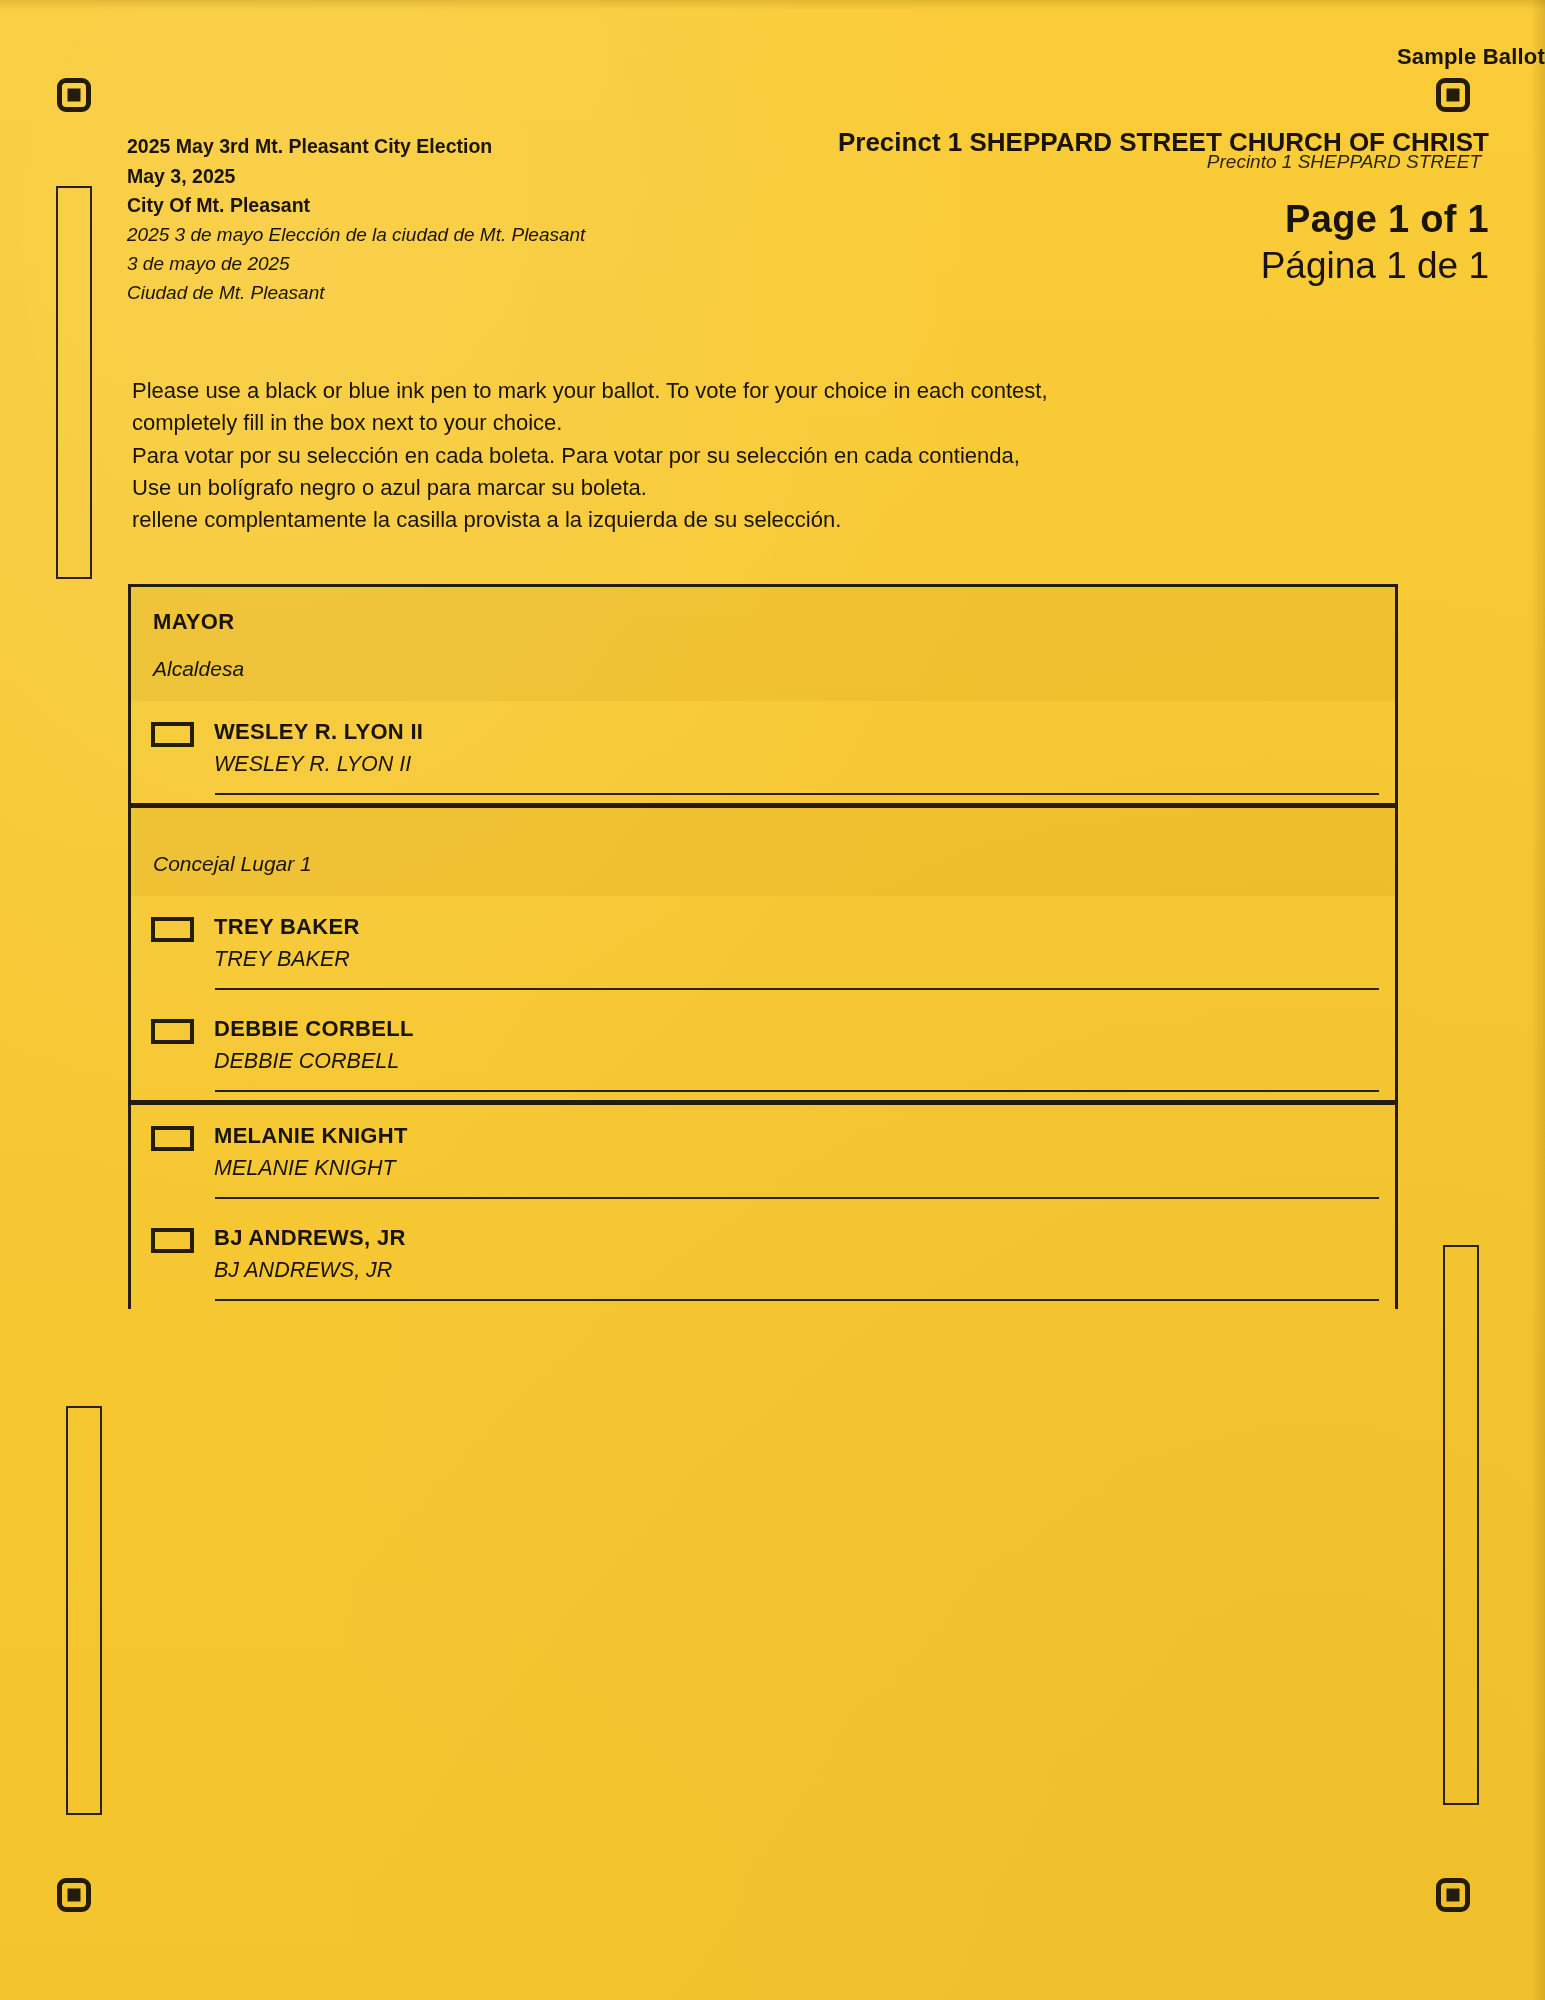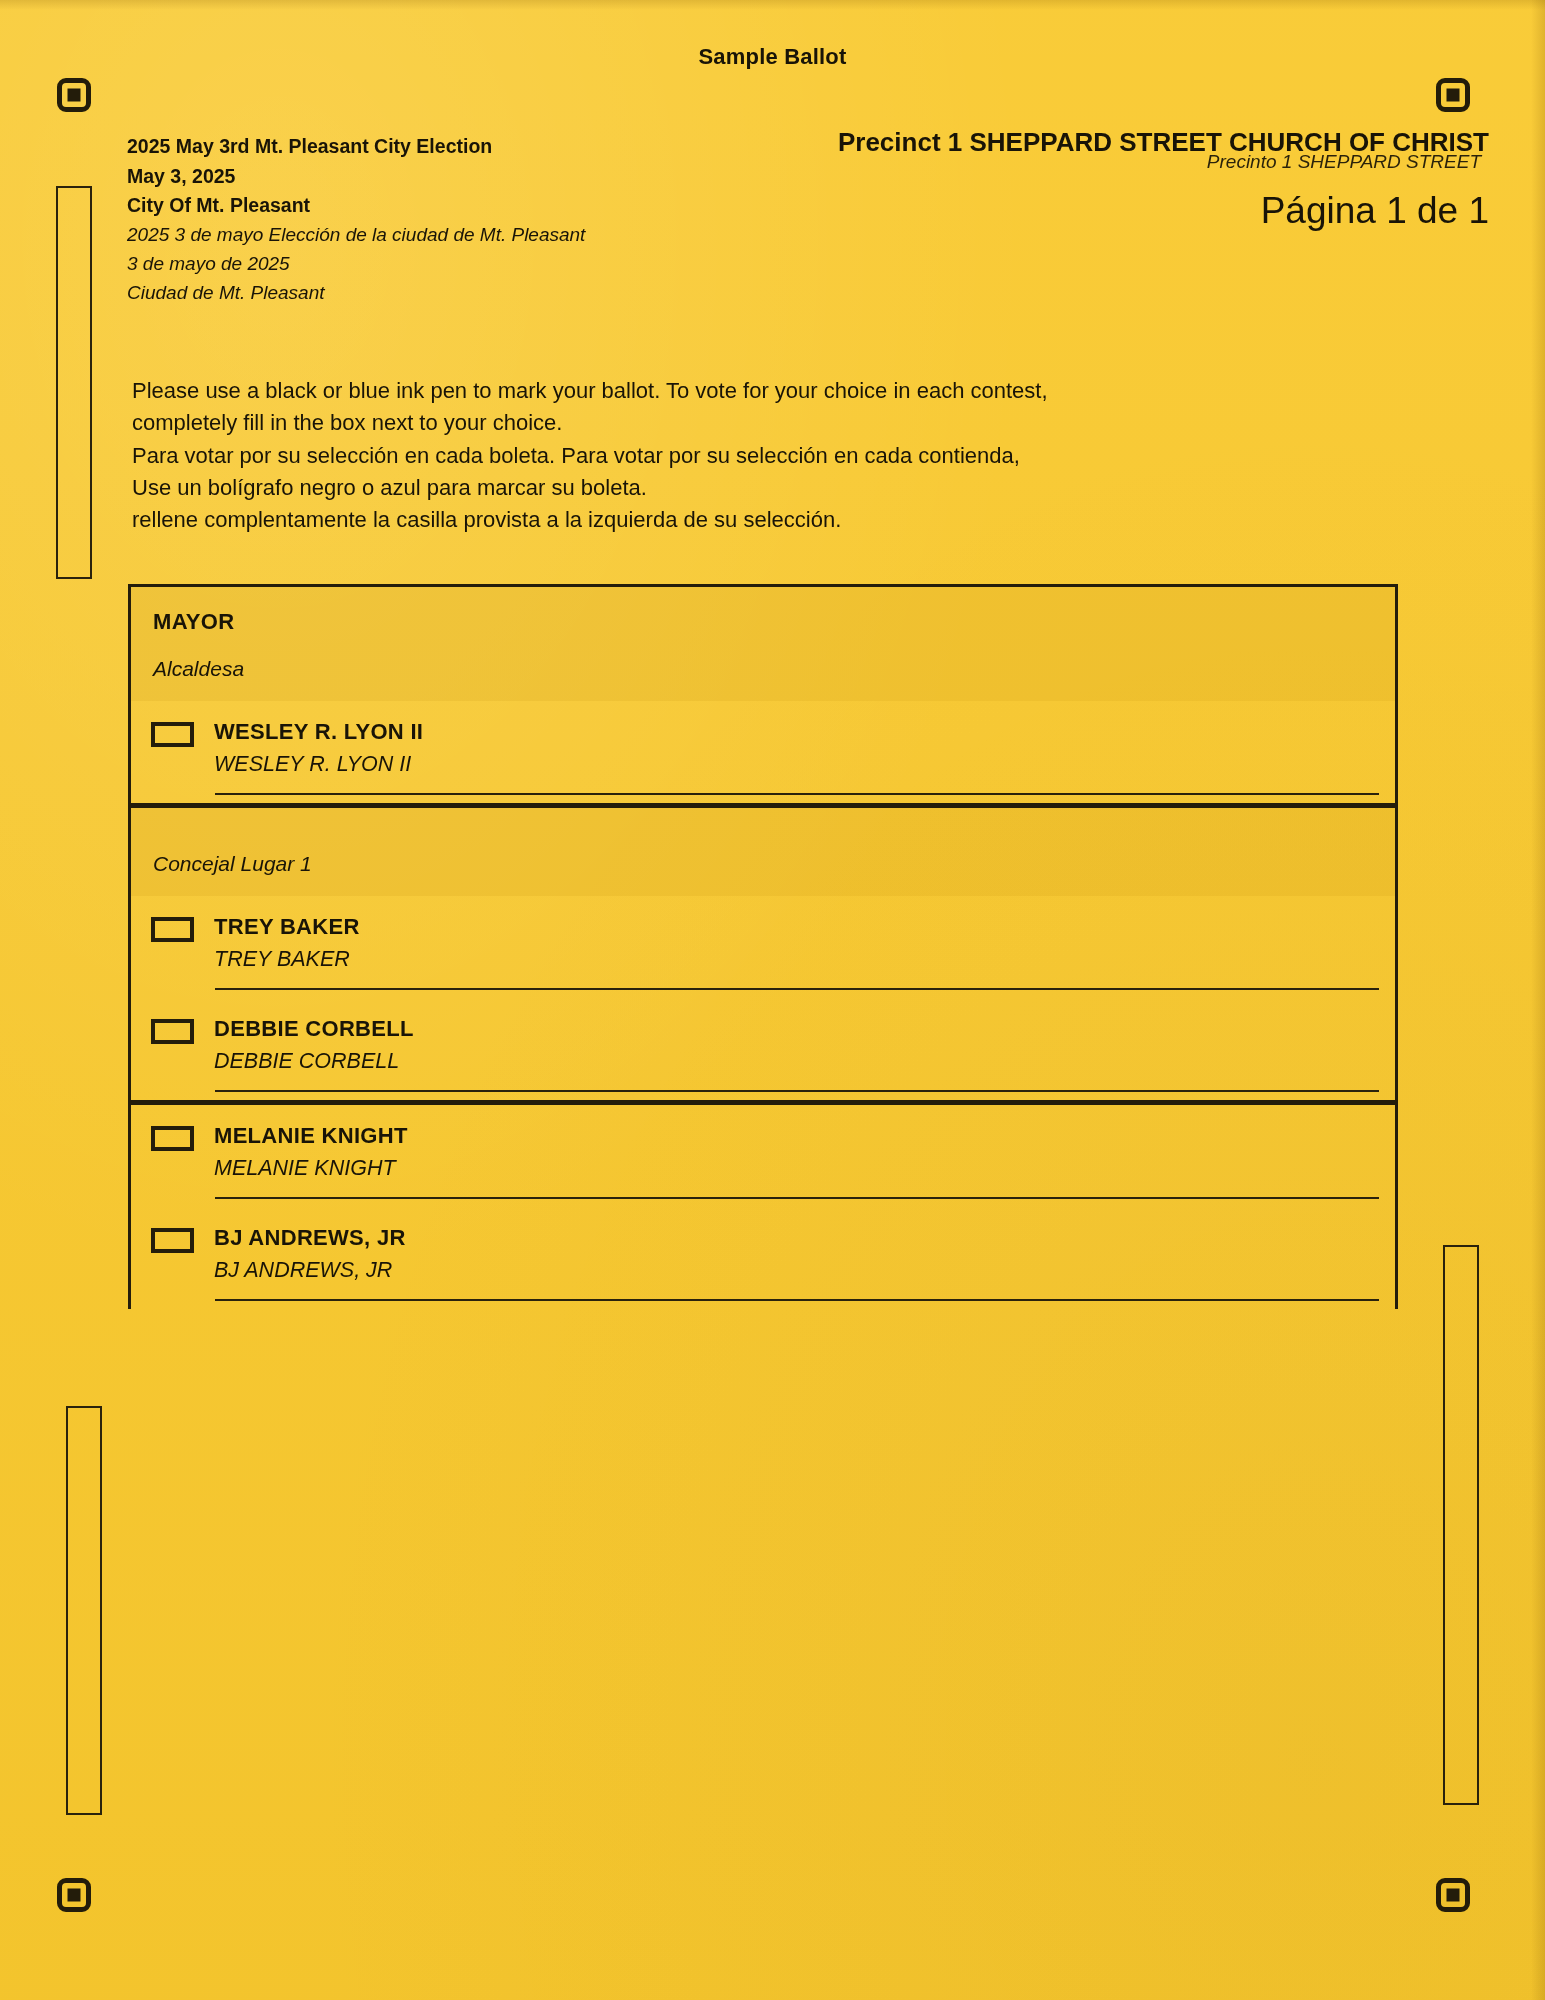--- a/index.html
+++ b/index.html
@@ -73,21 +73,21 @@
   }
   .tb-left-upper  { left: 56px;  top: 186px;  width: 36px; height: 393px; }
   .tb-left-lower  { left: 66px;  top: 1406px; width: 36px; height: 409px; }
   .tb-right-lower { left: 1443px; top: 1245px; width: 36px; height: 560px; }
 
   
   .sample-title {
     position: absolute;
     left: 0; right: 0;
     top: 44px;
-    text-align: center;
+    text-align: right;
     font-size: 22px;
     font-weight: bold;
     letter-spacing: 0.2px;
   }
 
   .hdr-left {
     position: absolute;
     left: 127px;
     top: 132px;
     width: 700px;
@@ -249,20 +249,21 @@
     <div class="ital-line">2025 3 de mayo Elección de la ciudad de Mt. Pleasant</div>
     <div class="ital-line">3 de mayo de 2025</div>
     <div class="ital-line">Ciudad de Mt. Pleasant</div>
   </div>
 
   <div class="hdr-right">
     <div class="precinct-stack">
       <div class="precinct-en">Precinct 1 SHEPPARD STREET CHURCH OF CHRIST</div>
       <div class="precinct-es">Precinto 1 SHEPPARD STREET</div>
     </div>
+    <div class="page-en">Page 1 of 1</div>
     <div class="page-es">Página 1 de 1</div>
   </div>
 
   <div class="instructions">
     <div>Please use a black or blue ink pen to mark your ballot.  To vote for your choice in each contest,</div>
     <div>completely fill in the box next to your choice.</div>
     <div>Para votar por su selección en cada boleta. Para votar por su selección en cada contienda,</div>
     <div>Use un bolígrafo negro o azul para marcar su boleta.</div>
     <div>rellene complentamente la casilla provista a la izquierda de su selección.</div>
   </div>

